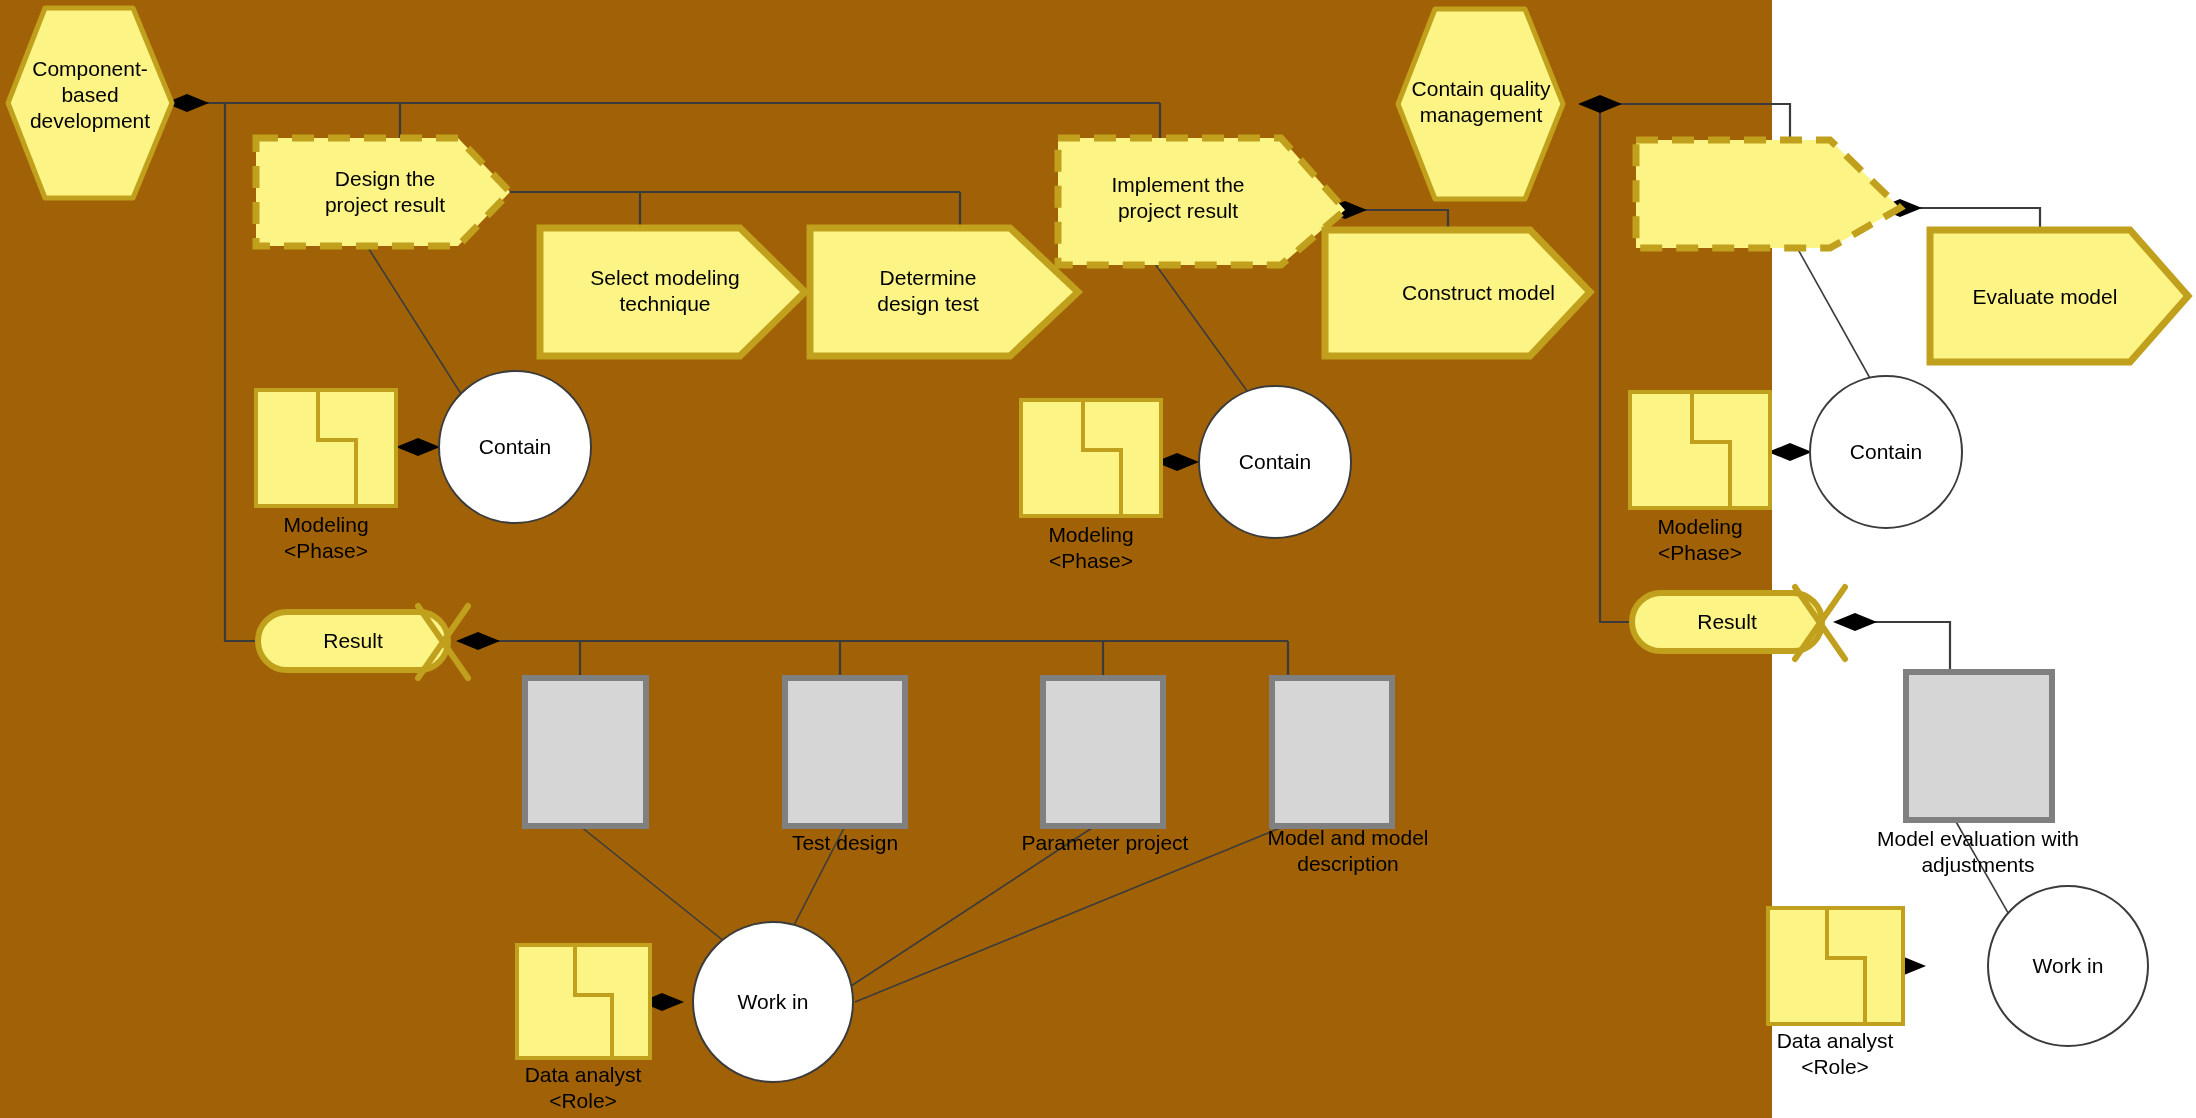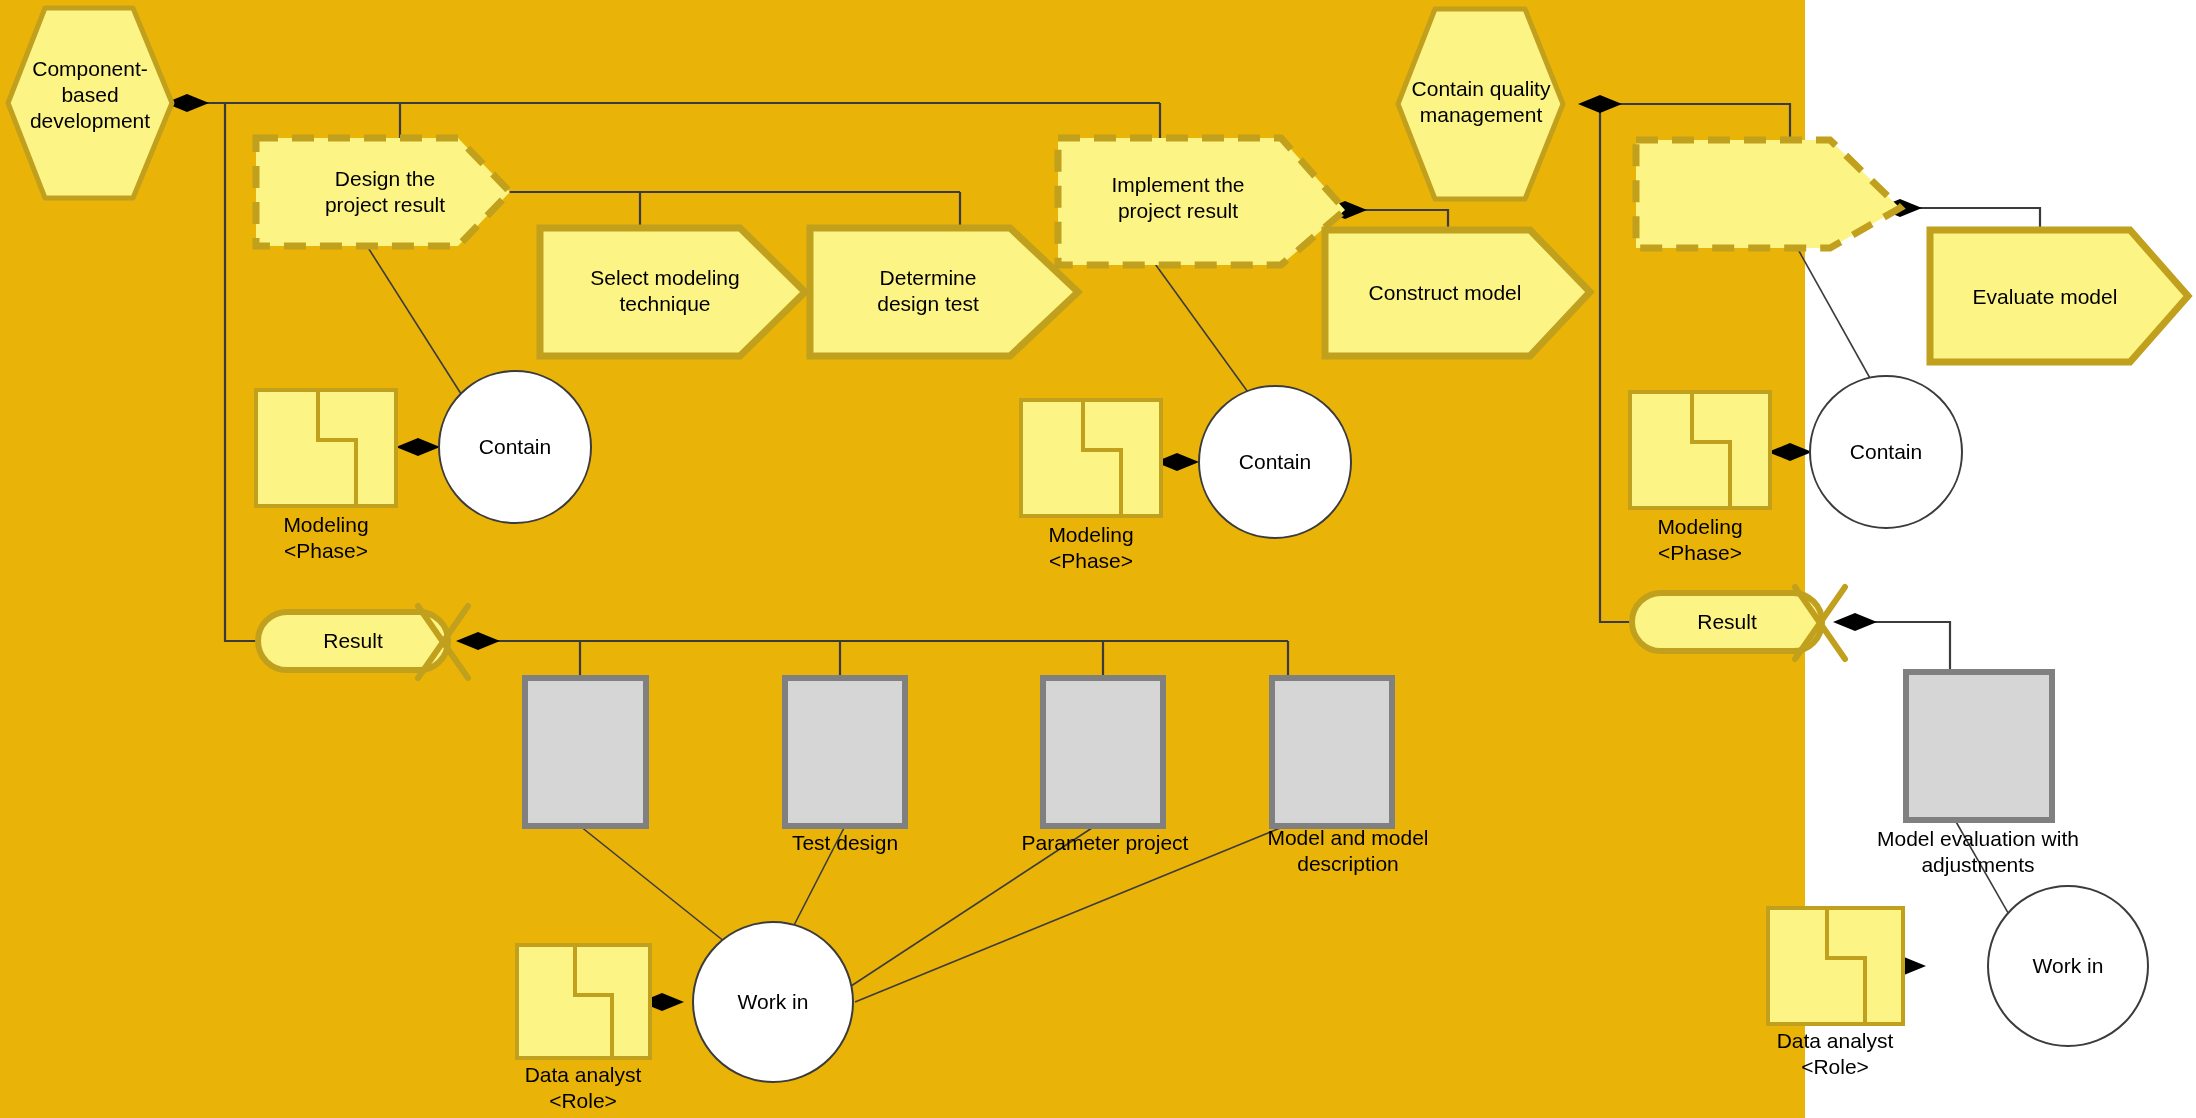--- a/index.html
+++ b/index.html
@@ -1,19 +1,19 @@
 <!DOCTYPE html>
 <html><head>
 <meta charset="utf-8">
 <title>PDD Diagram</title>
 <style>
   html,body{margin:0;padding:0;background:#ffffff;}
   body{width:2196px;height:1118px;overflow:hidden;
        font-family:"Liberation Sans","DejaVu Sans",sans-serif;}
-  #stage{position:relative;width:1772px;height:1118px;background:#eab308;padding-left:33px;}
+  #stage{position:relative;width:1772px;height:1118px;background:#a16207;}
   svg#canvas{position:absolute;left:0;top:0;width:2196px;height:1118px;}
   .lbl{position:absolute;text-align:center;color:#000;
        font-family:"Liberation Sans","DejaVu Sans",sans-serif;
        font-size:21px;line-height:26px;pointer-events:none;}
 </style>
 </head>
 <body>
 
 <div id="stage">
 
@@ -180,21 +180,21 @@
 <div class="lbl" style="left:550px;top:265px;width:230px;">
   <div>Select modeling</div>
   <div>technique</div>
 </div>
 
 <div class="lbl" style="left:818px;top:265px;width:220px;">
   <div>Determine</div>
   <div>design test</div>
 </div>
 
-<div class="lbl" style="left:1335px;top:280px;width:220px;">
+<div class="lbl" style="left:1335px;top:280px;width:220px;text-align:right;">
   <div>Construct model</div>
 </div>
 
 <div class="lbl" style="left:1938px;top:284px;width:214px;">
   <div>Evaluate model</div>
 </div>
 
 <div class="lbl" style="left:440px;top:434px;width:150px;">
   <div>Contain</div>
 </div>

